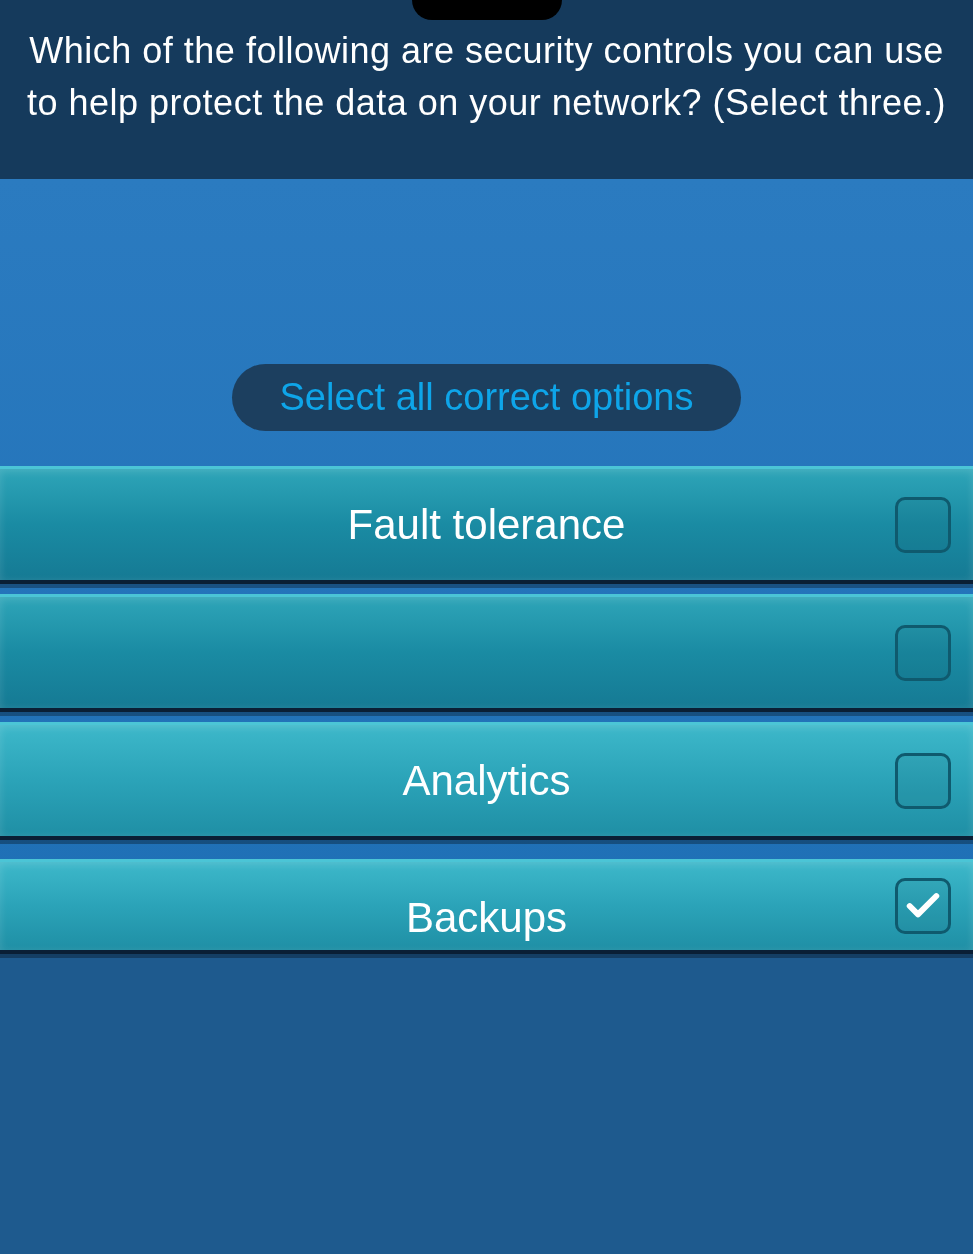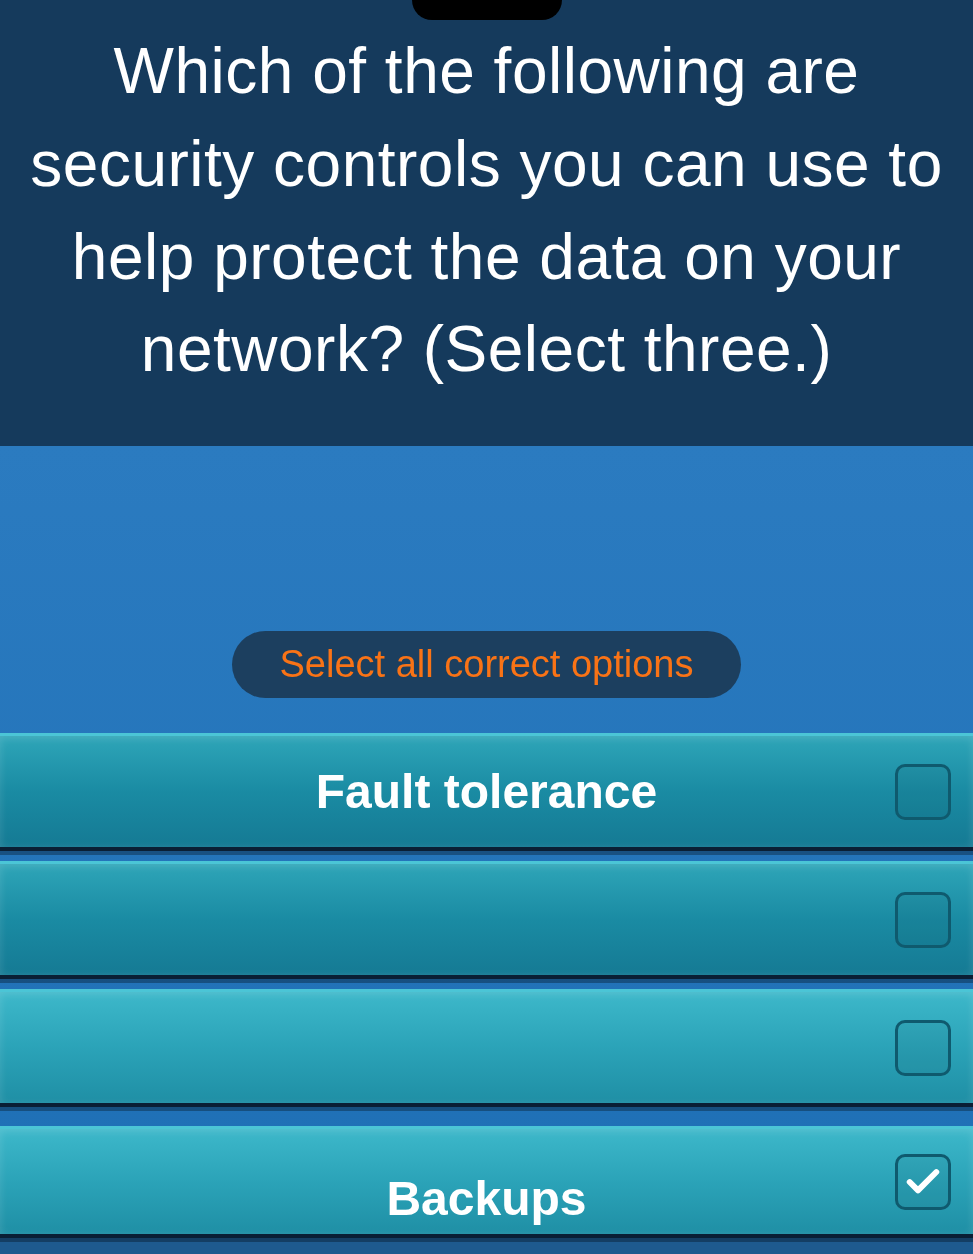--- a/index.html
+++ b/index.html
@@ -26,32 +26,32 @@
       border-radius: 0 0 25px 25px;
       z-index: 10;
     }
     .header {
       background: #153a5c;
       padding: 25px 10px 50px 10px;
       text-align: center;
     }
     .question-text {
       color: #ffffff;
-      font-size: 64px;
+      font-size: 36px;
       font-weight: 400;
       line-height: 1.45;
       letter-spacing: 0.5px;
     }
     .content-area {
       background: linear-gradient(180deg, #2b7bc0 0%, #1e6fb5 100%);
       padding-top: 185px;
     }
     .instruction-pill {
       background: #1c3f5f;
-      color: #f97316;
+      color: #0ea5e9;
       font-size: 38px;
       font-weight: 400;
       padding: 12px 48px;
       border-radius: 40px;
       display: inline-block;
       margin: 0 auto 35px auto;
     }
     .pill-wrapper {
       text-align: center;
     }
@@ -65,22 +65,22 @@
       justify-content: center;
       position: relative;
       margin-bottom: 10px;
       box-shadow: inset 0 2px 8px rgba(255,255,255,0.15), 0 4px 0 rgba(0,0,0,0.3);
     }
     .option-row.teal-light {
       background: linear-gradient(180deg, #3db8ca 0%, #2ba3b8 50%, #1f8fa5 100%);
     }
     .option-label {
       color: #ffffff;
-      font-size: 48px;
-      font-weight: 700;
+      font-size: 42px;
+      font-weight: 400;
       text-align: right;
     }
     .checkbox {
       position: absolute;
       right: 22px;
       top: 50%;
       transform: translateY(-50%);
       width: 56px;
       height: 56px;
       border: 3px solid #0f5a6e;
@@ -93,21 +93,21 @@
     .checkbox svg {
       width: 40px;
       height: 40px;
       display: none;
     }
     .checkbox.checked svg {
       display: block;
     }
     .option-row:last-child {
       margin-bottom: 0;
-      height: 112px;
+      height: 95px;
       align-items: flex-end;
       padding-bottom: 8px;
       margin-top: 19px;
     }
   </style>
 </head>
 <body>
 
 <div class="notch"></div>
 
@@ -128,20 +128,21 @@
   </div>
 
 
   <div class="option-row">
     <div class="checkbox">
       
     </div>
   </div>
 
   <div class="option-row teal-light">
+    <span class="option-label">Analytics</span>
     <div class="checkbox">
       
     </div>
   </div>
 
   <div class="option-row teal-light">
     <span class="option-label">Backups</span>
     <div class="checkbox checked">
       <svg viewBox="0 0 24 24">
           <path d="M4 12l5 5L20 6" stroke="#fff" stroke-width="3.5" fill="none" stroke-linecap="round" stroke-linejoin="round"></path>

